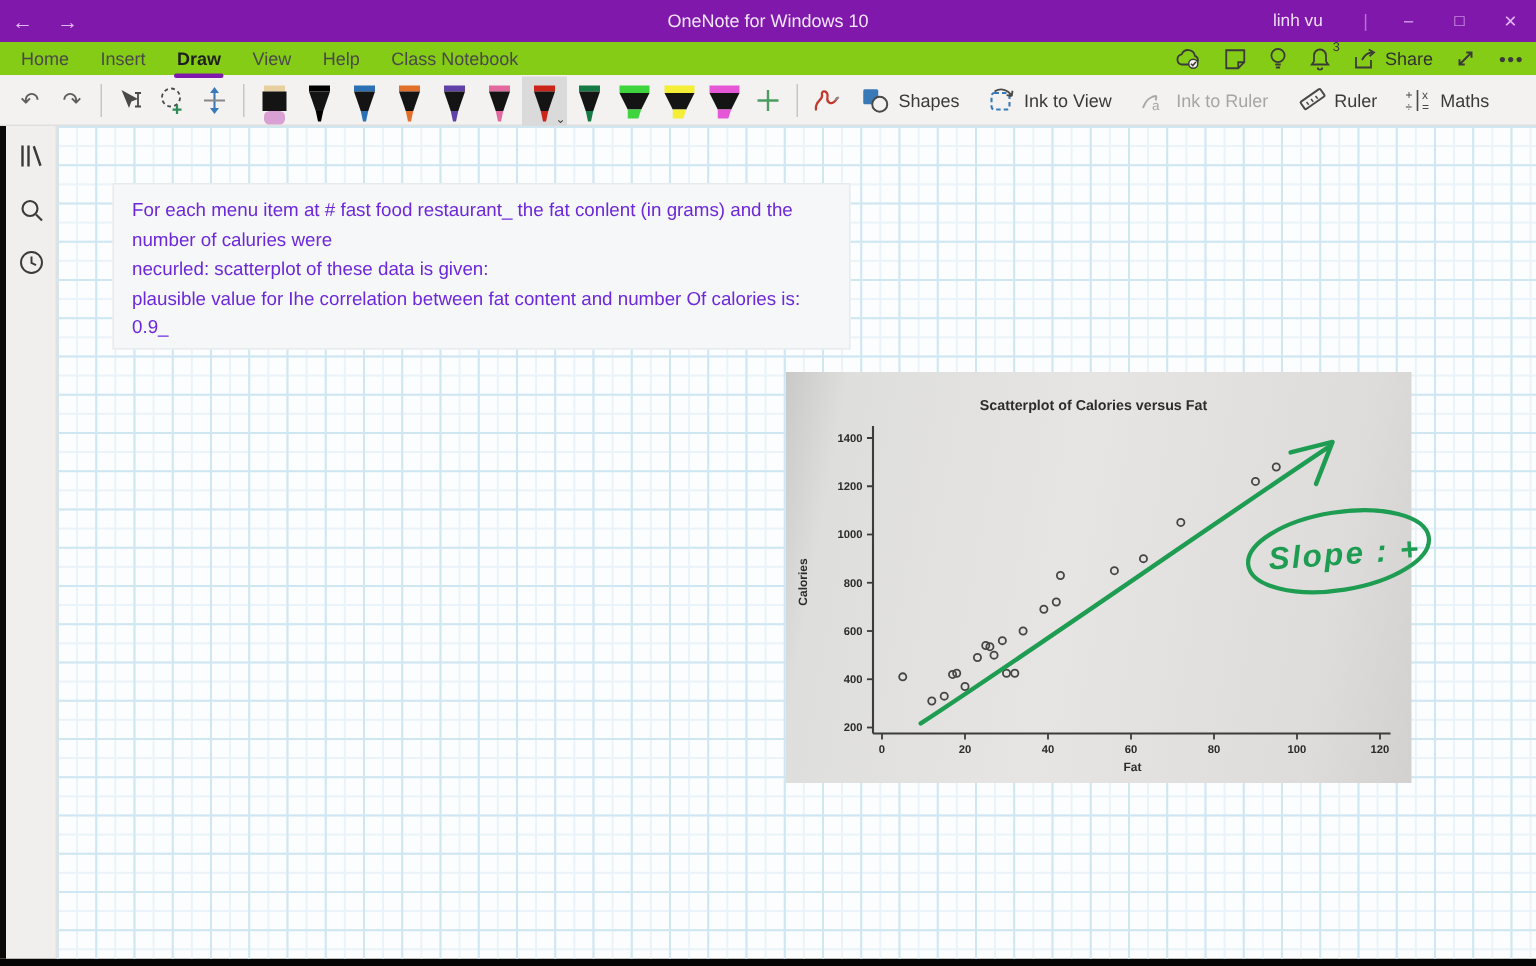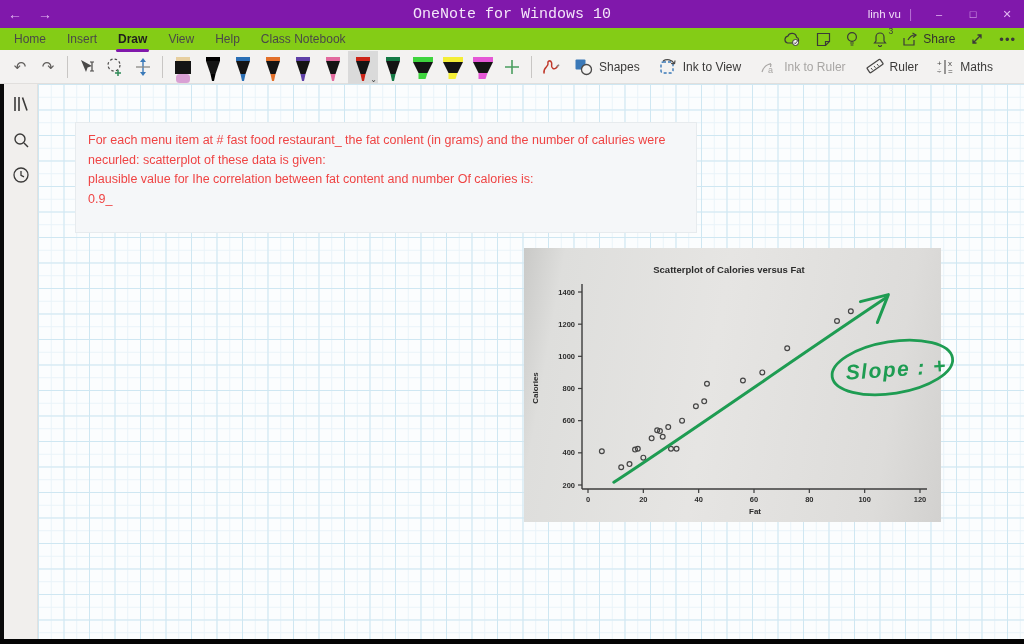--- a/index.html
+++ b/index.html
@@ -3,23 +3,23 @@
 <meta charset="utf-8">
 <style>
   * { margin:0; padding:0; box-sizing:border-box; }
   html,body { width:1024px; height:644px; overflow:hidden; }
   body { font-family:"Liberation Sans", sans-serif; }
   .window { width:1024px; height:644px; position:relative; background:#fff; }
 
   
   .titlebar { height:28px; background:#8018ab; display:flex; align-items:center; position:relative; color:#fff; }
   .nav-arrow { width:30px; text-align:center; font-size:14px; color:#e2b6f2; cursor:default; }
-  .titlebar-title { position:absolute; left:0; right:0; text-align:center; font-size:15px; color:#f4e6fa; pointer-events:none;font-family:Liberation Mono, monospace; }
+  .titlebar-title { position:absolute; left:0; right:0; text-align:center; font-size:12px; color:#f4e6fa; pointer-events:none; }
   .titlebar-right { margin-left:auto; display:flex; align-items:center; height:100%; }
-  .user-name { font-size:11.5px; color:#f0dcf8; margin-right:8px; }
+  .user-name { font-size:11.5px; color:#f0dcf8; margin-right:27px; }
   .tb-sep { color:#b873d6; font-size:12px; margin-right:10px; }
   .win-btn { width:34px; height:100%; display:flex; align-items:center; justify-content:center; font-size:11px; color:#e2b6f2; }
 
   
   .menubar { height:22px; background:#84cc16; display:flex; align-items:center; padding-left:13px; gap:19px; position:relative; }
   .menu-item { font-size:12px; color:#4a4948; position:relative; padding:2px 1px; }
   .menu-item.active { font-weight:bold; color:#201f1e; }
   .menu-item.active::after { content:""; position:absolute; left:-1px; right:-1px; bottom:-4px; height:3px; background:#8018ab; border-radius:2px; }
   .menubar-right { position:absolute; right:8px; top:0; height:100%; display:flex; align-items:center; gap:15px; }
   .mb-icon { display:flex; align-items:center; color:#3b3a39; position:relative; }
@@ -45,21 +45,21 @@
   .side-icon { color:#3b3a39; display:flex; }
 
   .canvas { flex:1; position:relative; background-color:#fbfdfe;
     background-image:
       linear-gradient(#cfe7f2 1px, transparent 1px),
       linear-gradient(90deg, #cfe7f2 1px, transparent 1px),
       linear-gradient(#e9f3f9 1px, transparent 1px),
       linear-gradient(90deg, #e9f3f9 1px, transparent 1px);
     background-size:25.5px 25.5px, 25.5px 25.5px, 12.75px 12.75px, 12.75px 12.75px; }
 
-  .textblock { position:absolute; left:37px; top:38px; width:622px; height:111px; background:#f5f7f9; border:1px solid #e7ebee; padding:8px 12px; font-size:12.5px; line-height:19.5px; color:#ef4444; }
+  .textblock { position:absolute; left:37px; top:38px; width:492px; height:111px; background:#f5f7f9; border:1px solid #e7ebee; padding:8px 12px; font-size:12.5px; line-height:19.5px; color:#6d28d9; }
 
   .photo { position:absolute; left:486px; top:164px; width:417px; height:274px;
     background:linear-gradient(100deg,#c9c9c7 0%,#dededc 9%,#e6e5e3 45%,#dddcda 85%,#d2d1cf 100%); }
 
   .ink-overlay { position:absolute; left:0; top:0; width:986px; height:555px; pointer-events:none; z-index:5; }
   .slope-text { font-style:italic; font-weight:bold; letter-spacing:1.5px; }
 
   .bottombar { height:5px; background:#050505; }
 </style>
 </head>

